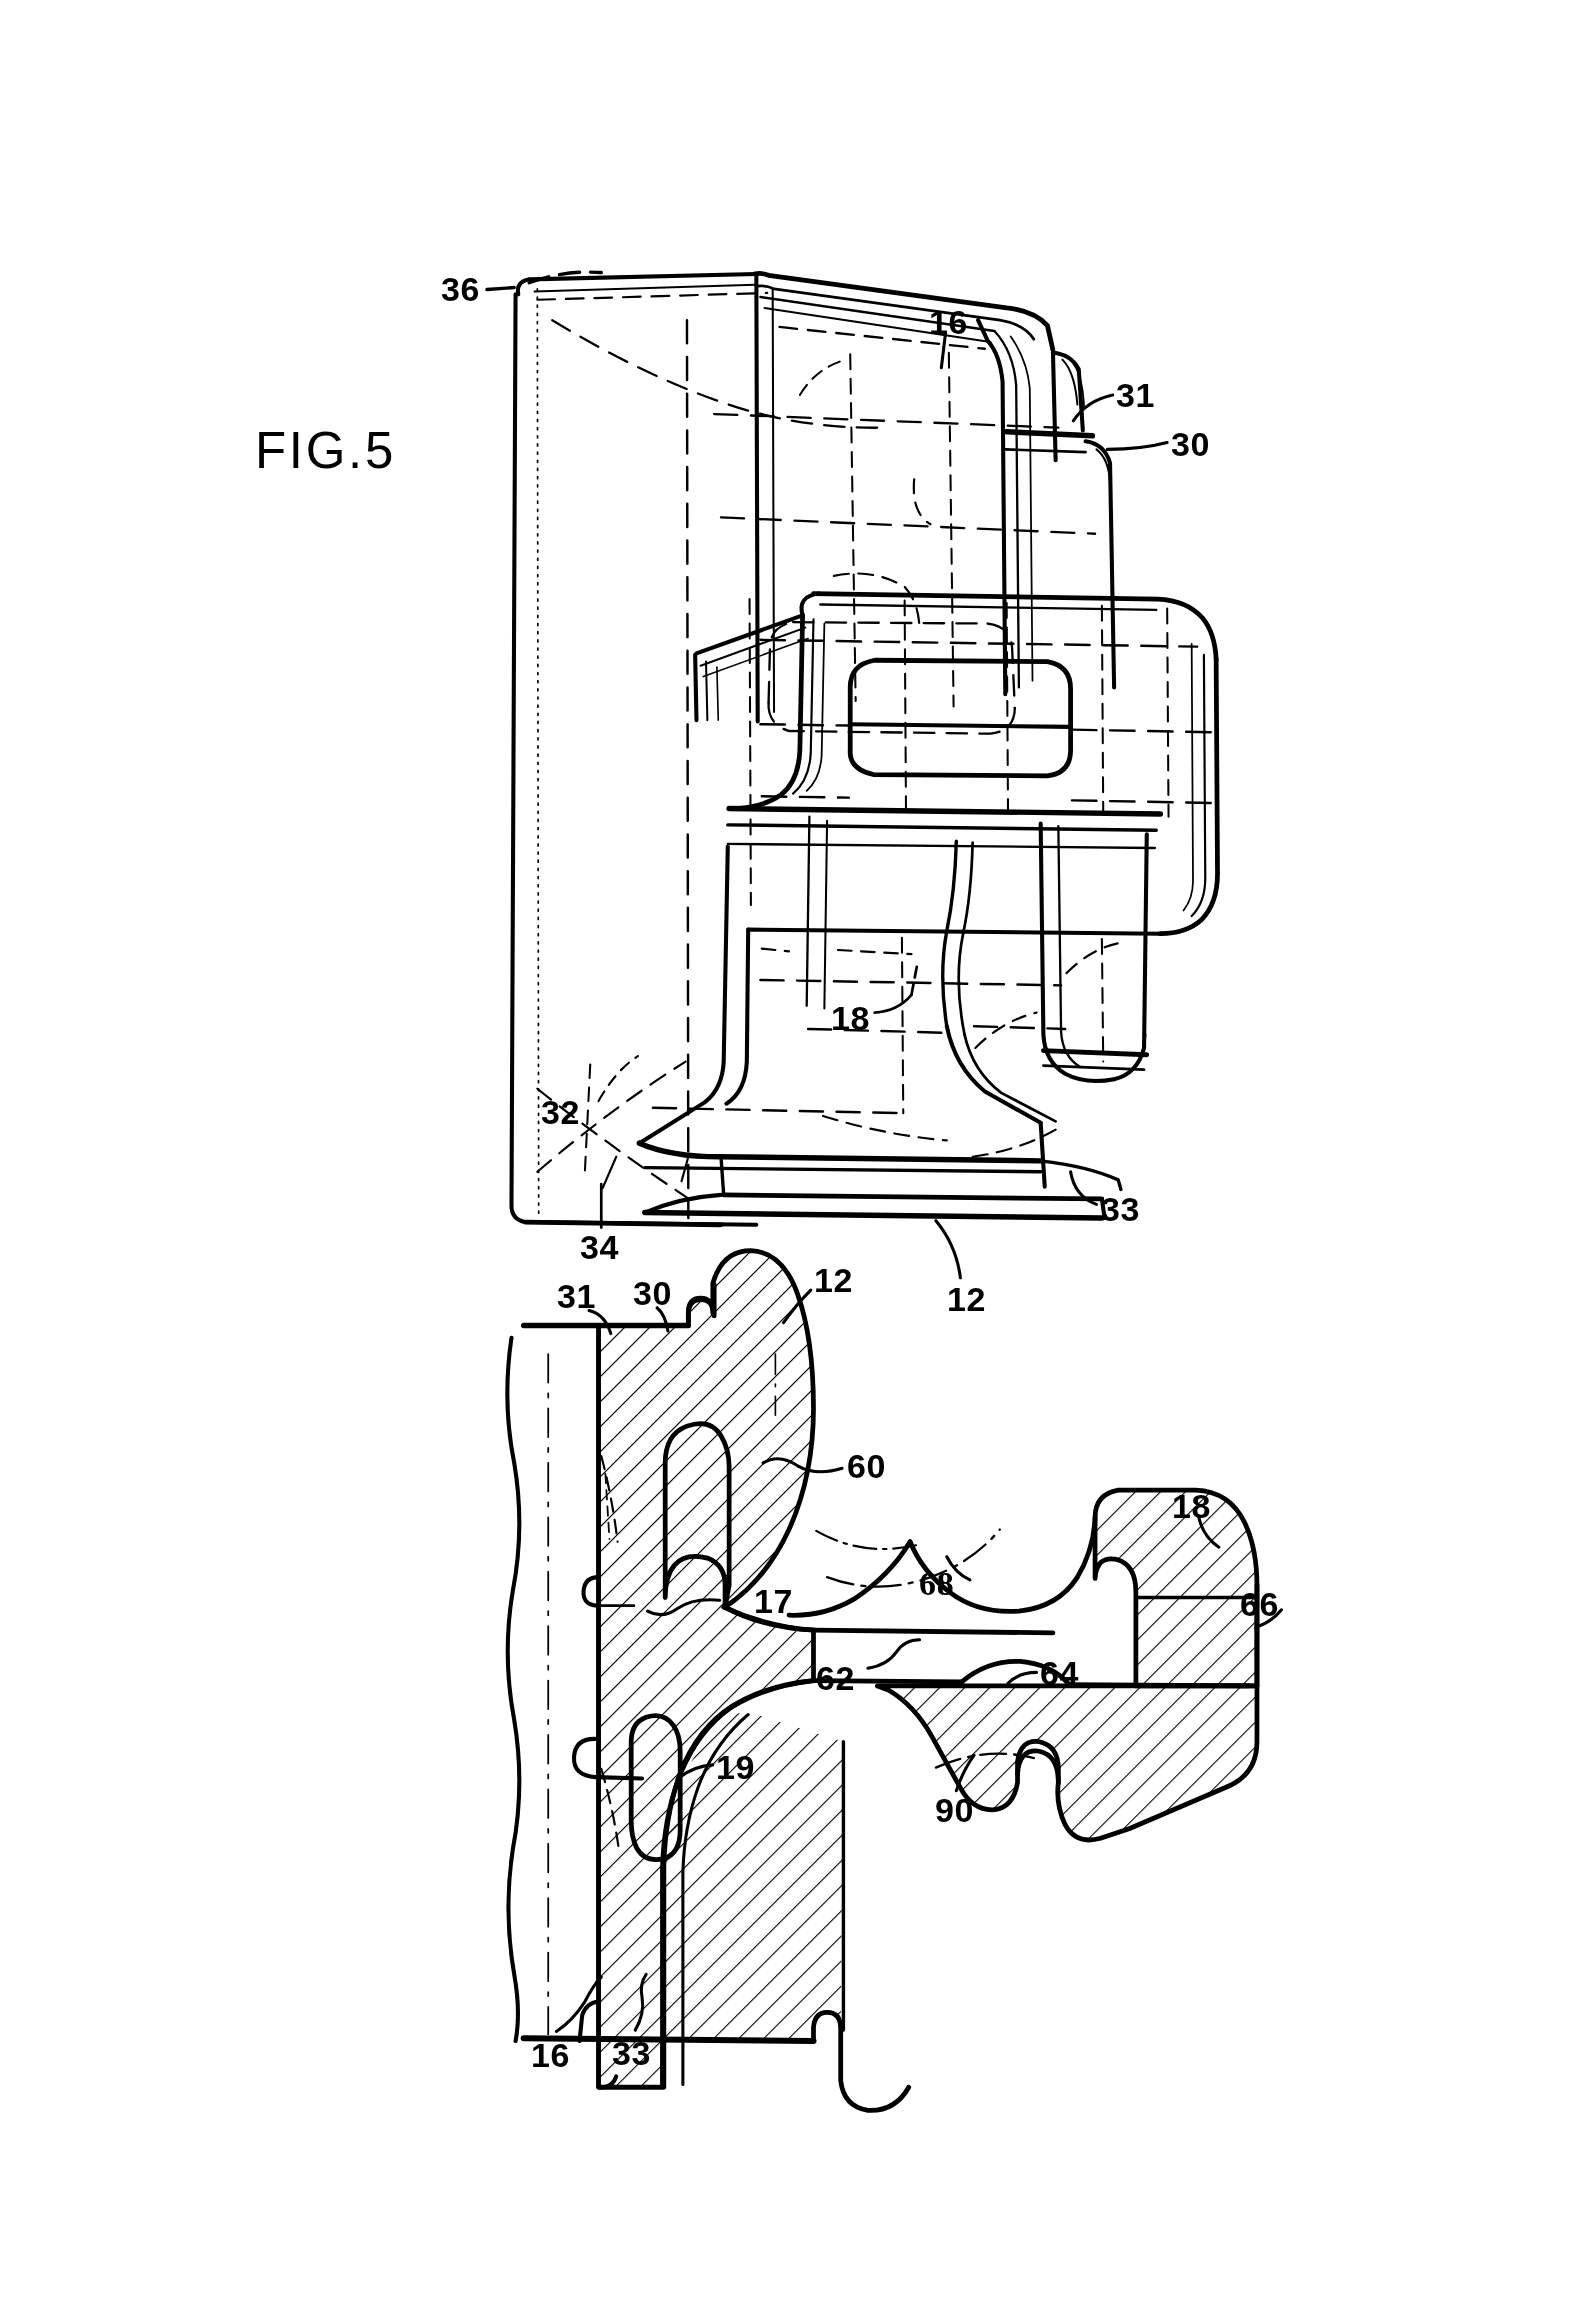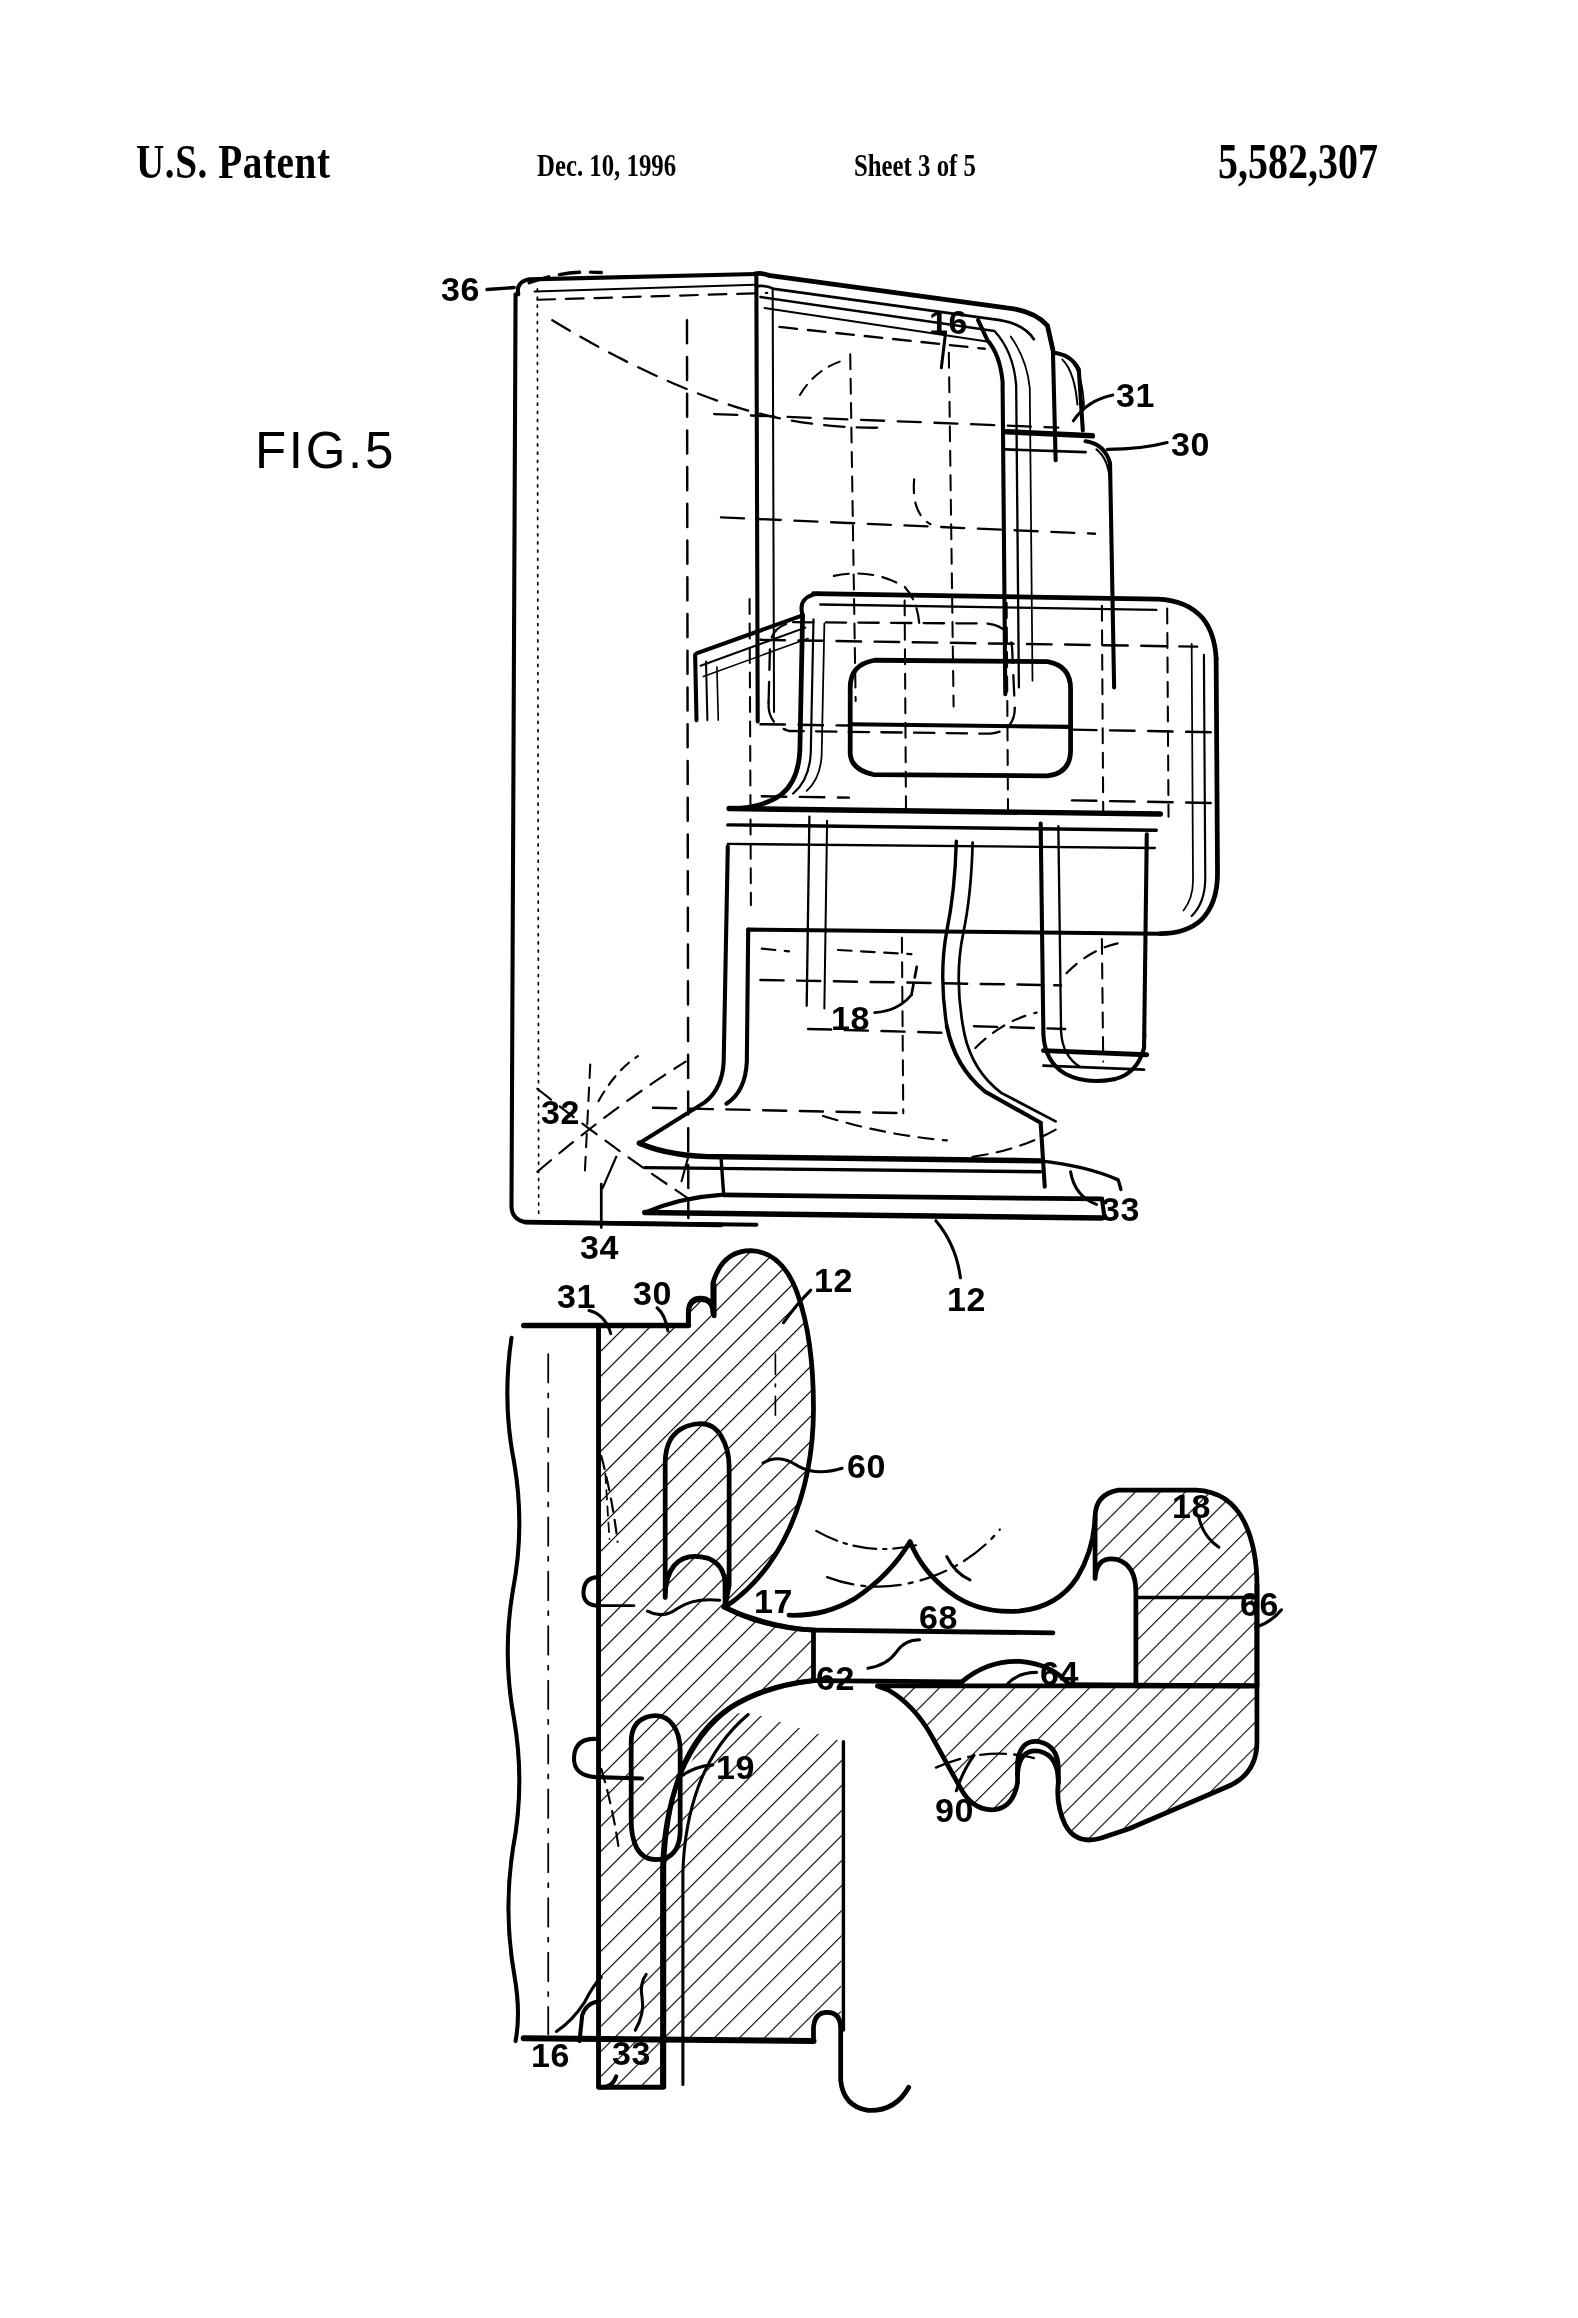--- a/index.html
+++ b/index.html
@@ -100,41 +100,35 @@
   #ref-34        { left: 580px;  top: 1230px; }
   #ref-12-fig5   { left: 947px; top: 1282px; }
 
   
   #cap-fig7      { left: 871px; top: 1301px; }
   #ref-31-fig7   { left: 557px;  top: 1279px; }
   #ref-30-fig7   { left: 633px;  top: 1276px; }
   #ref-12-fig7   { left: 814px; top: 1263px; }
   #ref-60        { left: 847px; top: 1449px; }
   #ref-18-fig7   { left: 1172px; top: 1489px; }
-  #ref-68        { left: 919px; top: 1600px; }
+  #ref-68        { left: 919px; top: 1567px; font-family: Liberation Serif, serif; }
   #ref-66        { left: 1240px; top: 1587px; }
   #ref-17        { left: 754px; top: 1584px; }
   #ref-62        { left: 816px; top: 1661px; }
   #ref-64        { left: 1040px; top: 1656px; }
   #ref-19        { left: 716px; top: 1750px; }
   #ref-70        { left: 935px; top: 1793px; }
   #ref-16-fig7   { left: 531px;  top: 2038px; }
   #ref-33-fig7   { left: 612px;  top: 2036px; }
 </style>
 </head>
 <body>
 
 <div id="page">
 
-  <div id="patent-header">
-    <div class="hdr" id="hdr-title">U.S. Patent</div>
-    <div class="hdr" id="hdr-date">Dec. 10, 1996</div>
-    <div class="hdr" id="hdr-sheet">Sheet 3 of 5</div>
-    <div class="hdr" id="hdr-number">5,582,307</div>
-  </div>
 
   <svg class="fig-canvas" viewBox="0 0 2320 3408">
     <defs>
 
       <pattern id="hatch" width="26" height="26" patternUnits="userSpaceOnUse" patternTransform="rotate(45)">
         <line x1="0" y1="0" x2="0" y2="26" stroke="#000" stroke-width="3.2"></line>
       </pattern>
       <clipPath id="clipBracket">
         <path d="M880,1948 L880,3090 L1080,3090 L1080,1948 Z"></path>
       </clipPath>

